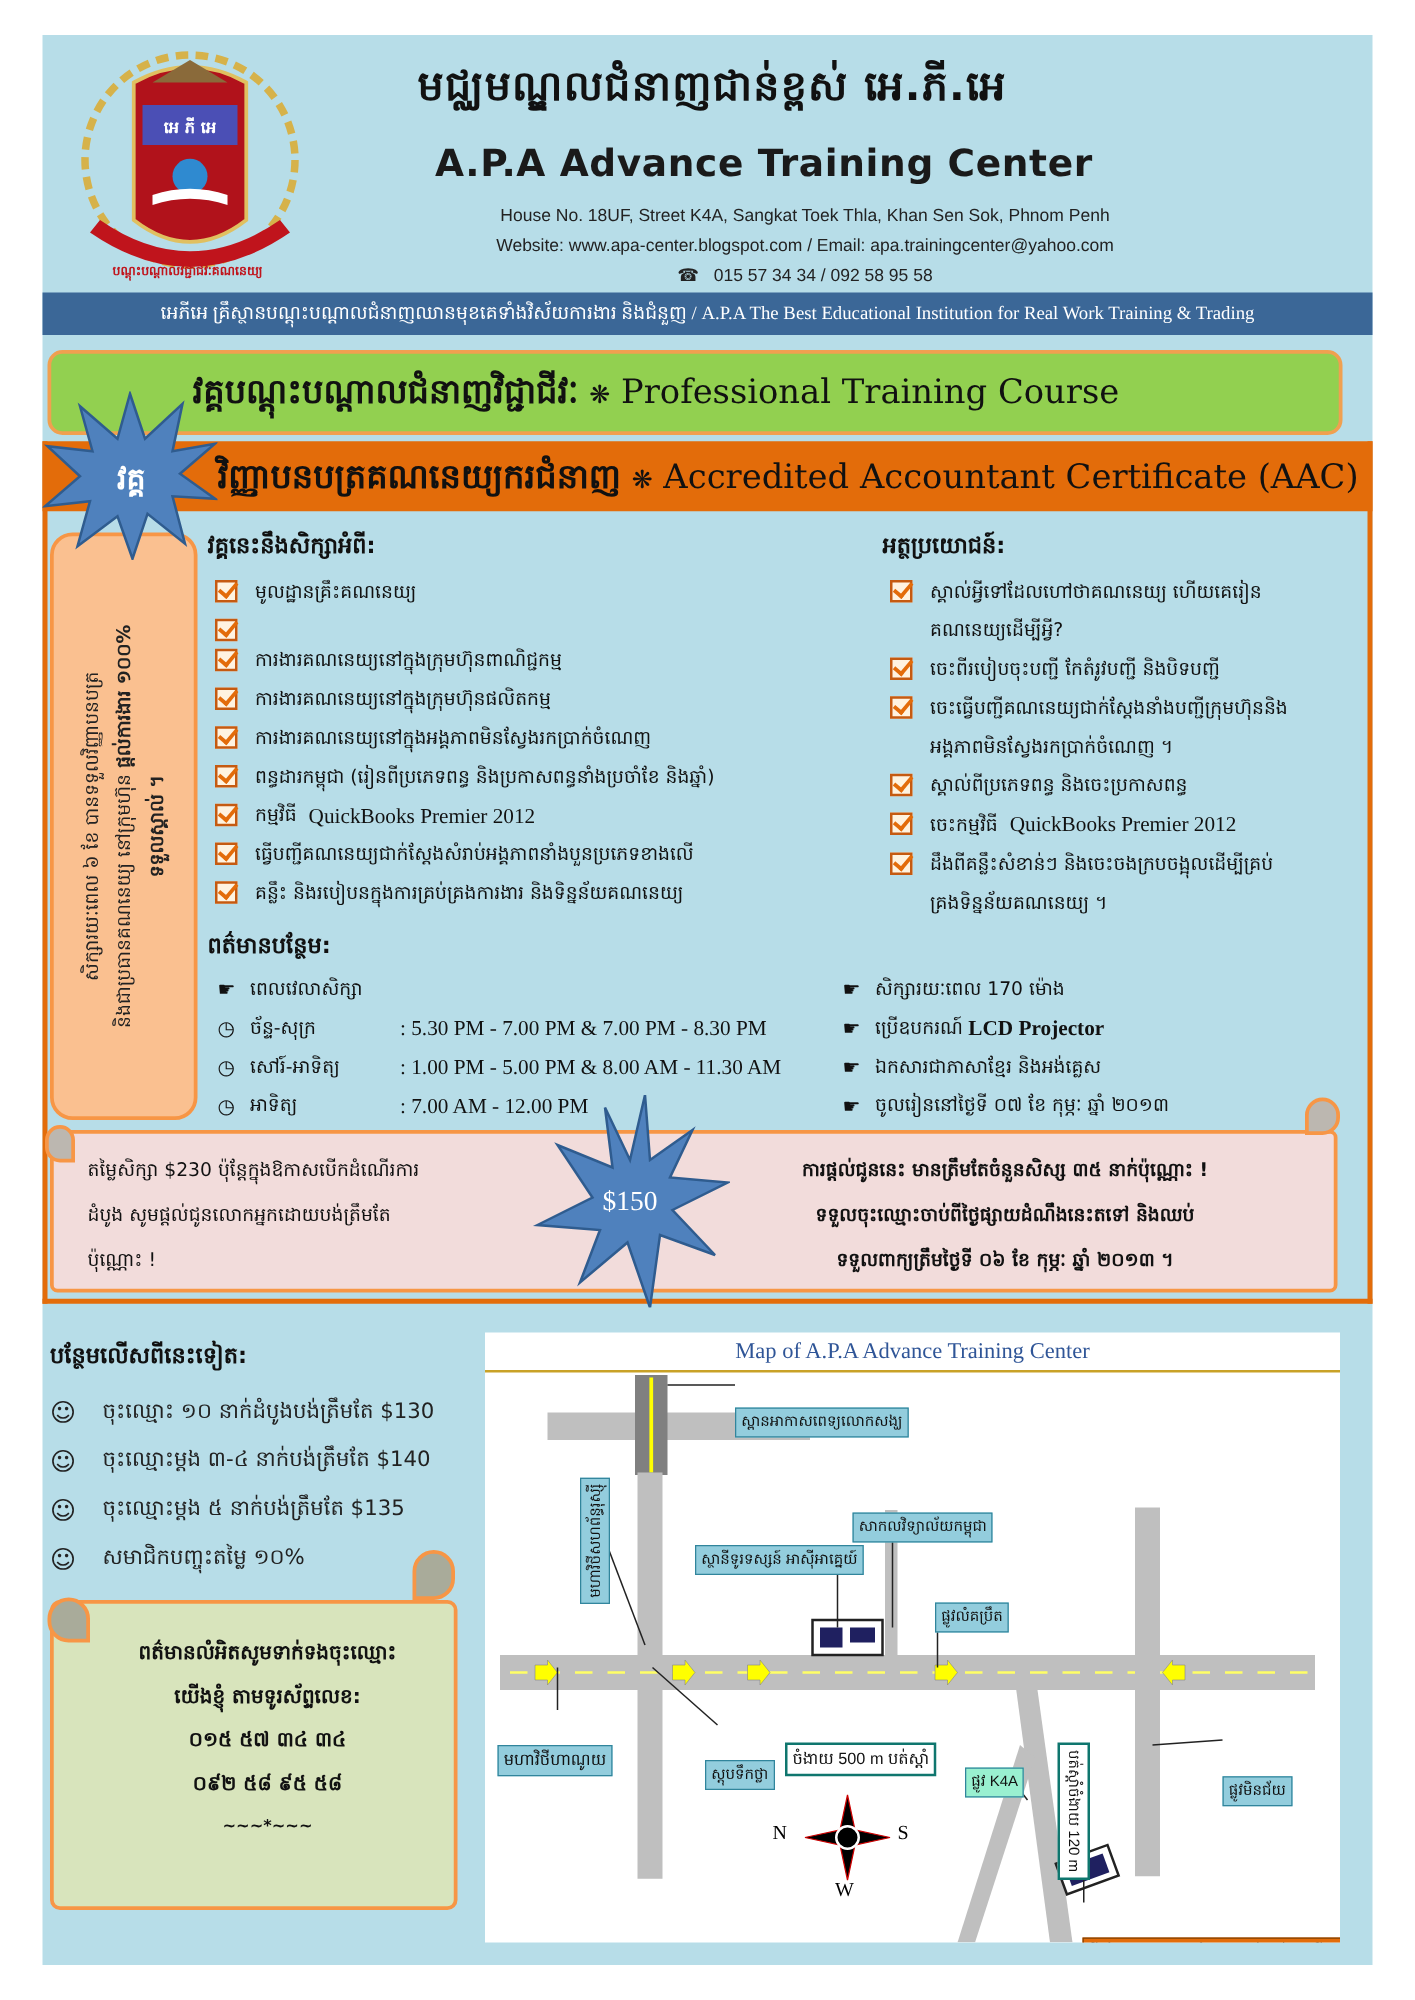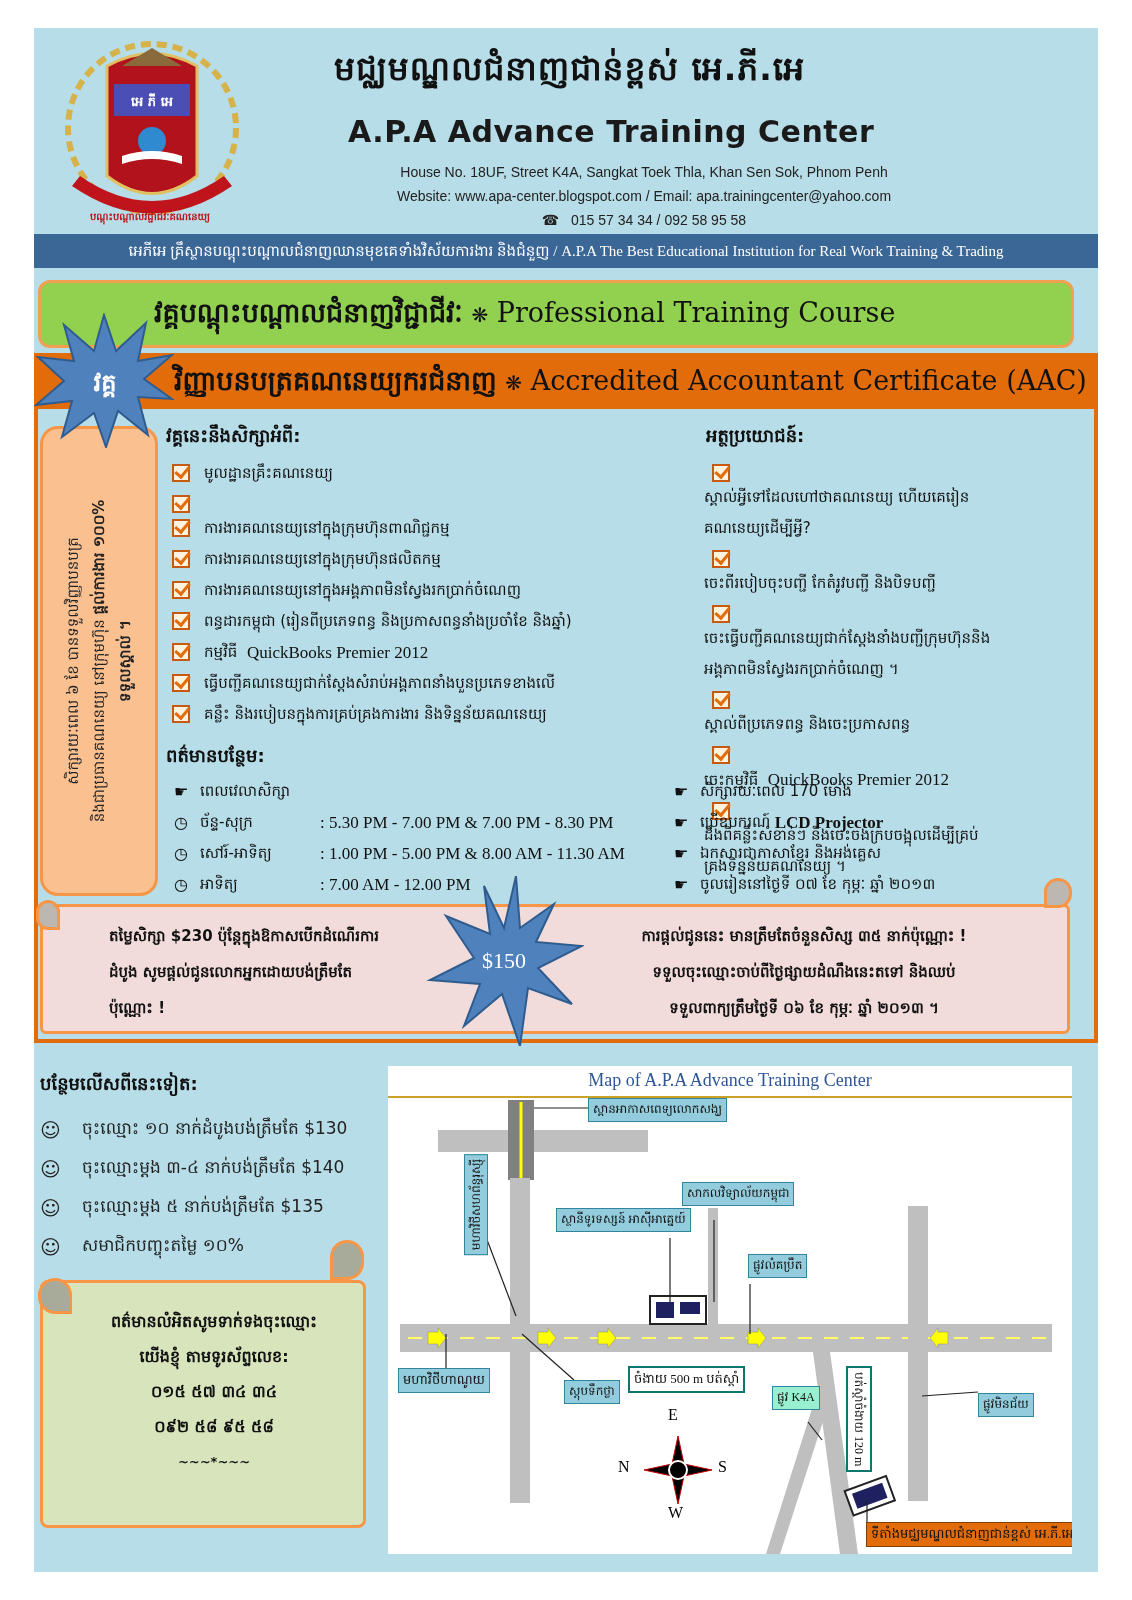--- a/index.html
+++ b/index.html
@@ -33,55 +33,55 @@
   .star { left: 0; top: 285px; width: 140px; height: 135px; }
   .star-label { left: 40px; top: 340px; width: 62px; text-align: center; font-size: 24px; color: #fff; font-weight: bold; font-family: "DejaVu Sans", sans-serif; }
 
   
   .sec-head { font-family: "DejaVu Sans", sans-serif; font-weight: bold; font-size: 18px; color: #111; white-space: nowrap; }
   .chk-list { list-style: none; }
   .chk-list li { display: flex; align-items: flex-start; font-family: "DejaVu Sans", sans-serif; font-size: 15px; color: #111; line-height: 31px; white-space: nowrap; }
   .chk-list li .en { font-family: "Liberation Serif", serif; font-size: 17px; font-weight: normal; }
   .chk { flex: 0 0 18px; width: 18px; height: 18px; border: 2px solid #c55a11; background: #fff3e0; margin: 6px 14px 0 8px; position: relative; }
   .chk::after { content: ""; position: absolute; left: 4px; top: -3px; width: 6px; height: 12px; border-right: 3px solid #e36c0a; border-bottom: 3px solid #e36c0a; transform: rotate(40deg); }
-  .right-list li { white-space: normal; line-height: 31px; flex-direction: column; }
+  .right-list li { white-space: normal; line-height: 31px; }
   .right-list li span.txt { width: 290px; display: inline-block; }
 
   .info-list { list-style: none; }
   .info-list li { display: flex; align-items: center; height: 31px; font-size: 17px; color: #111; font-family: "Liberation Serif", serif; white-space: nowrap; }
   .info-list .ic { width: 34px; padding-left: 8px; font-size: 16px; color: #111; }
   .info-list .day { width: 120px; font-family: "DejaVu Sans", sans-serif; font-size: 15px; }
   .info-list .km { font-family: "DejaVu Sans", sans-serif; font-size: 15px; }
 
   
   .promo { left: 6px; top: 876px; width: 1030px; height: 130px; background: #f2dcdb; border: 3px solid #f79646; border-radius: 6px; }
   .promo-curl-l { left: 2px; top: 872px; width: 24px; height: 30px; border: 3px solid #f79646; border-radius: 12px 12px 0 12px; background: #bcb7b0; }
   .promo-curl-r { left: 1010px; top: 850px; width: 28px; height: 30px; border: 3px solid #f79646; border-radius: 14px 14px 14px 0; background: #bcb7b0; }
-  .promo-left { left: 36px; top: 890px; width: 380px; font-family: "DejaVu Sans", sans-serif; font-weight: bold; font-size: 15px; line-height: 36px; color: #111; margin-left: 39px; }
+  .promo-left { left: 36px; top: 890px; width: 380px; font-family: "DejaVu Sans", sans-serif; font-weight: normal; font-size: 15px; line-height: 36px; color: #111; }
   .promo-right { left: 530px; top: 890px; width: 480px; font-family: "DejaVu Sans", sans-serif; font-weight: bold; font-size: 15px; line-height: 36px; color: #111; text-align: center; }
   .price-star { left: 390px; top: 848px; width: 160px; height: 170px; }
   .price-label { left: 430px; top: 920px; width: 80px; text-align: center; color: #fff; font-size: 22px; font-family: "Liberation Serif", serif; }
 
   
   .extras-head { left: 6px; top: 1044px; }
   .extras-list { left: 6px; top: 1082px; list-style: none; }
   .extras-list li { height: 39px; display: flex; align-items: center; font-size: 17px; color: #222; font-family: "DejaVu Sans", sans-serif; white-space: nowrap; }
   .extras-list li .smile { width: 42px; font-size: 20px; color: #222; }
 
   
   .contact { left: 6px; top: 1252px; width: 326px; height: 248px; background: #d8e4bc; border: 3px solid #f79646; border-radius: 8px; }
   .contact-curl-l { left: 4px; top: 1250px; width: 34px; height: 36px; border: 3px solid #f79646; border-radius: 18px 18px 0 18px; background: #a9ab9a; }
   .contact-curl-r { left: 296px; top: 1212px; width: 34px; height: 40px; border: 3px solid #f79646; border-radius: 18px 18px 18px 0; background: #a9ab9a; }
   .contact-text { left: 40px; top: 1276px; width: 280px; text-align: center; font-family: "DejaVu Sans", sans-serif; font-weight: bold; font-size: 16px; line-height: 35px; color: #111; }
 
   
   .map { left: 354px; top: 1038px; width: 684px; height: 488px; background: #ffffff; overflow: hidden; }
   .map-title { left: 0; top: 4px; width: 100%; text-align: center; font-family: "Liberation Serif", serif; font-size: 18px; color: #2f5597; }
   .map-rule { left: 0; top: 30px; width: 100%; height: 2px; background: #c9a227; }
-  .mlabel { position: absolute; background: #93cddd; border: 1px solid #31859c; font-family: Liberation Serif, serif; font-size: 12px; color: #111; padding: 2px 4px; white-space: nowrap; }
+  .mlabel { position: absolute; background: #93cddd; border: 1px solid #31859c; font-family: Liberation Sans, sans-serif; font-size: 12px; color: #111; padding: 2px 4px; white-space: nowrap; margin-top: 28px; }
   .mlabel.white { background: #fff; border: 2px solid #0f766e; }
   .mlabel.green { background: #99f0d0; }
   .mlabel.orange { background: #e36c0a; border-color: #7f3f00; }
   .mlabel.vert { writing-mode: vertical-rl; padding: 4px 2px; }
 </style>
 </head>
 <body>
 
 <div class="page">
 

